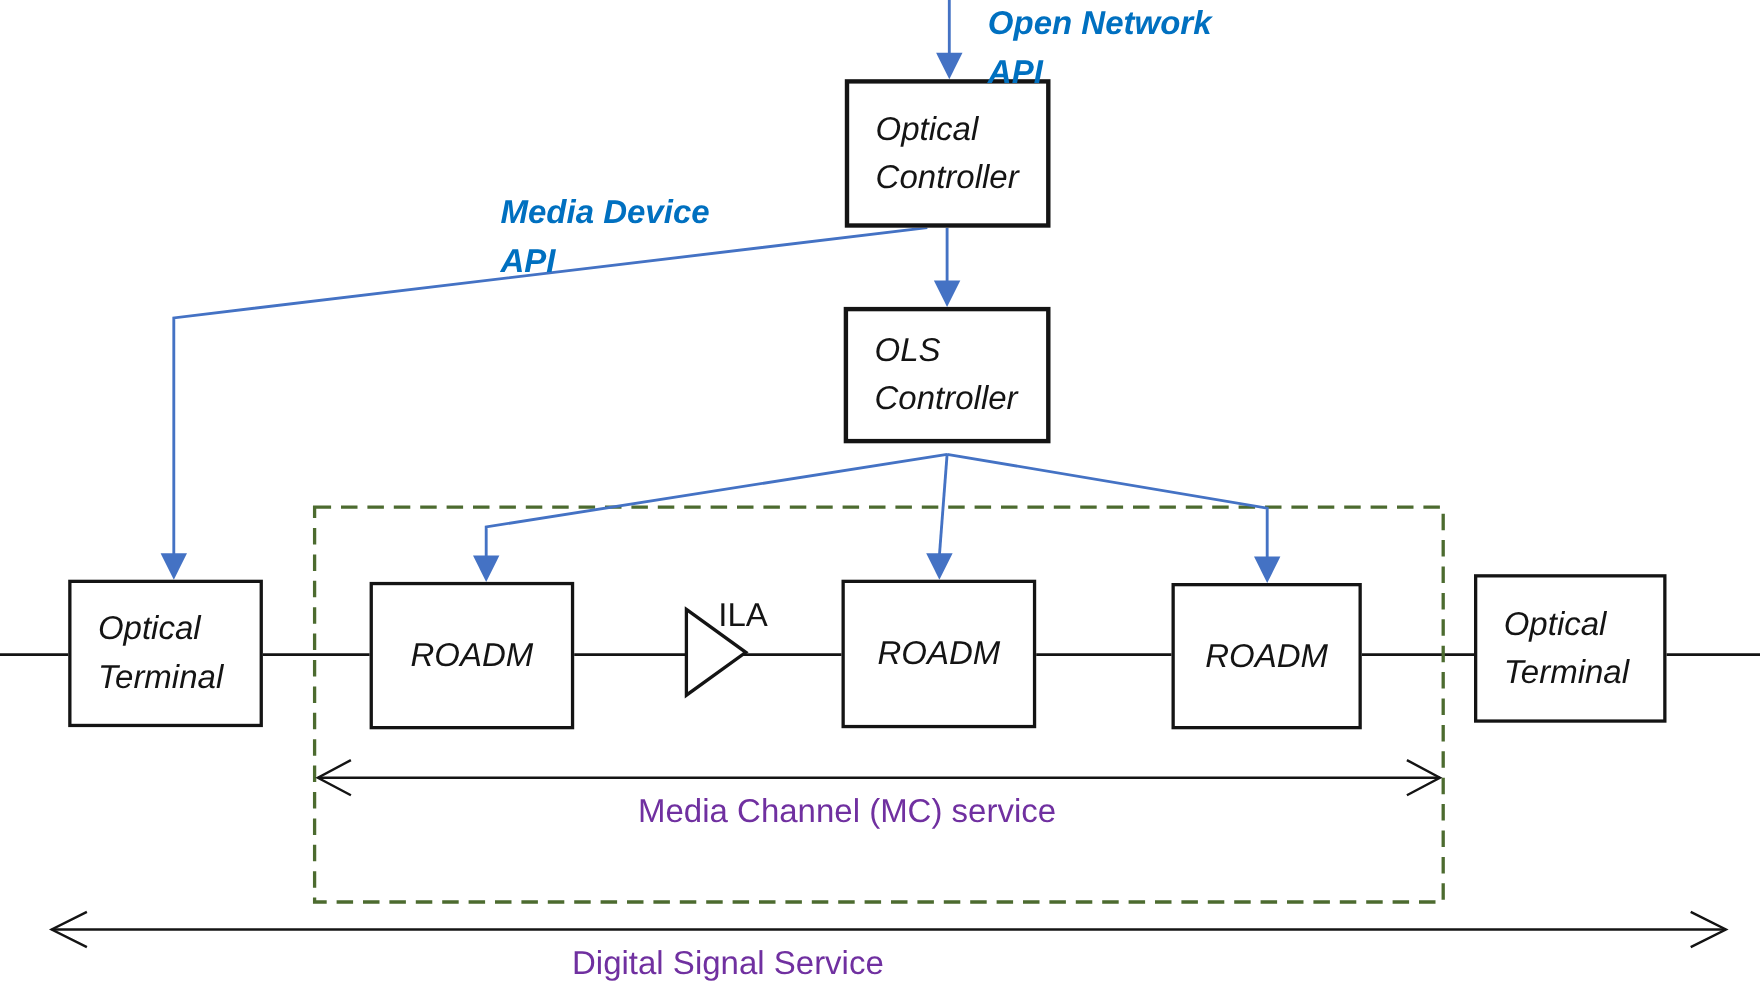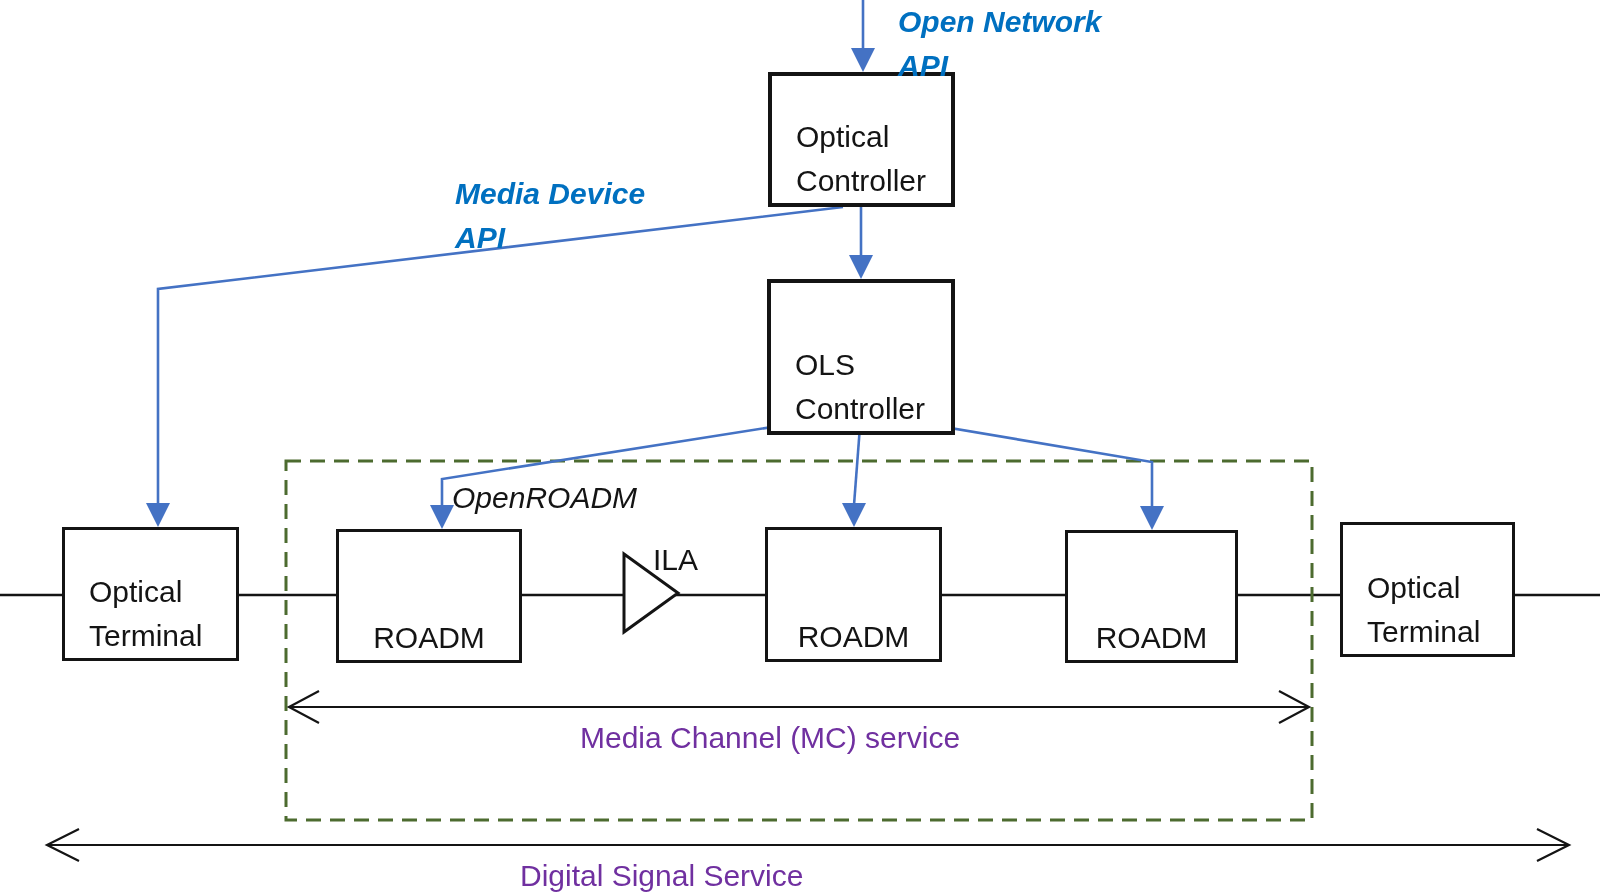--- a/index.html
+++ b/index.html
@@ -18,22 +18,22 @@
   .layer{position:absolute;left:0;top:0;width:1600px;height:896px;z-index:0;}
   .stroke-black{stroke:var(--black-line);stroke-width:2.5;fill:none;}
   .thin{stroke-width:2.2;}
   .stroke-blue{stroke:var(--blue-line);stroke-width:2.6;fill:none;}
   .fill-blue{fill:var(--blue-line);stroke:none;}
   .green-dash{stroke:var(--green-line);stroke-width:3;fill:none;stroke-dasharray:15 9;}
   .ila-tri{fill:#ffffff;stroke:var(--black-line);stroke-width:3;}
 
   .box{
     position:absolute;z-index:2;background:#ffffff;border:3px solid var(--black-line);
-    box-sizing:border-box;display:flex;align-items:flex-end;
-    font-size:30px;line-height:44px;color:#141414;
+    box-sizing:border-box;display:flex;align-items:center;
+    font-size:30px;line-height:44px;color:#141414;font-style:italic;
   }
   .box.ctrl{border-width:4px;}
   .box span{white-space:pre-line;}
   .pad{padding-left:24px;justify-content:flex-start;}
   .cen{justify-content:center;text-align:center;}
 
   .lbl{
     position:absolute;z-index:3;font-size:30px;line-height:44px;white-space:pre-line;
   }
   .ital{font-style:italic;}
@@ -85,21 +85,21 @@
       <polyline class="stroke-black thin" points="79,829 47,845 79,861"></polyline>
       <polyline class="stroke-black thin" points="1537,829 1569,845 1537,861"></polyline>
     </g>
   </svg>
 
   <div class="box ctrl pad" style="left:768px;top:72px;width:187px;height:135px;">
     <span>Optical
 Controller</span>
   </div>
 
-  <div class="box ctrl pad" style="left:767px;top:279px;width:188px;height:156px;">
+  <div class="box ctrl pad" style="left:767px;top:279px;width:188px;height:124px;">
     <span>OLS
 Controller</span>
   </div>
 
   <div class="box pad" style="left:62px;top:527px;width:177px;height:134px;">
     <span>Optical
 Terminal</span>
   </div>
 
   <div class="box cen" style="left:336px;top:529px;width:186px;height:134px;">
@@ -120,21 +120,20 @@
   </div>
 
   <div class="lbl ital blue" style="left:898px;top:0px;">Open Network
 API</div>
 
 
   <div class="lbl ital blue" style="left:455px;top:172px;">Media Device
 API</div>
 
 
-  <div class="lbl ital" style="left:452px;top:476px;">OpenROADM</div>
 
   <div class="lbl" style="left:653px;top:538px;">ILA</div>
 
   <div class="lbl purple tc" style="left:580px;top:716px;width:400px;">Media Channel (MC) service</div>
 
 
   <div class="lbl purple tc" style="left:520px;top:854px;width:340px;">Digital Signal Service</div>
 
 </div>
 

